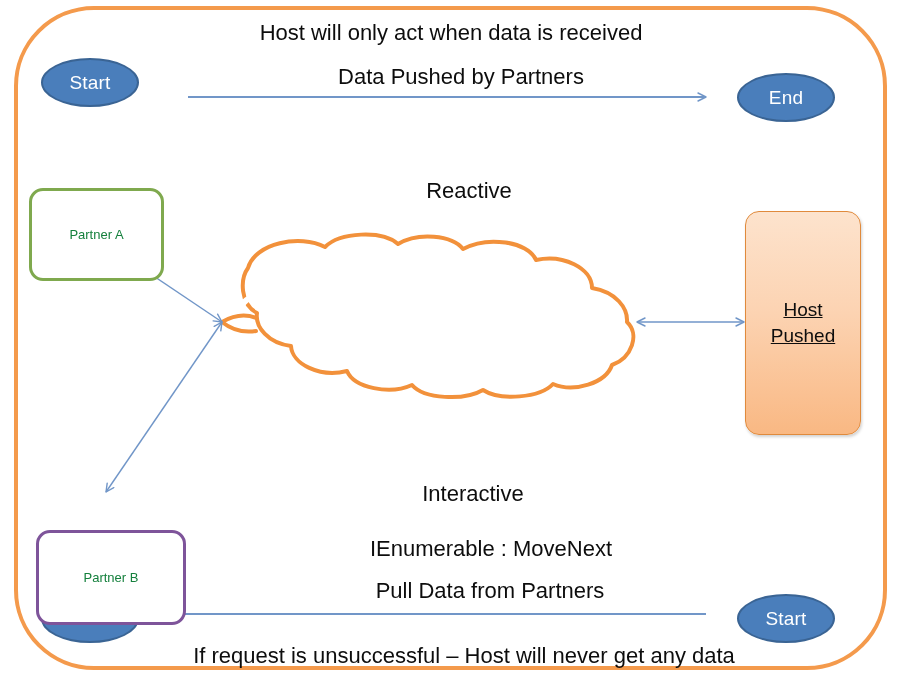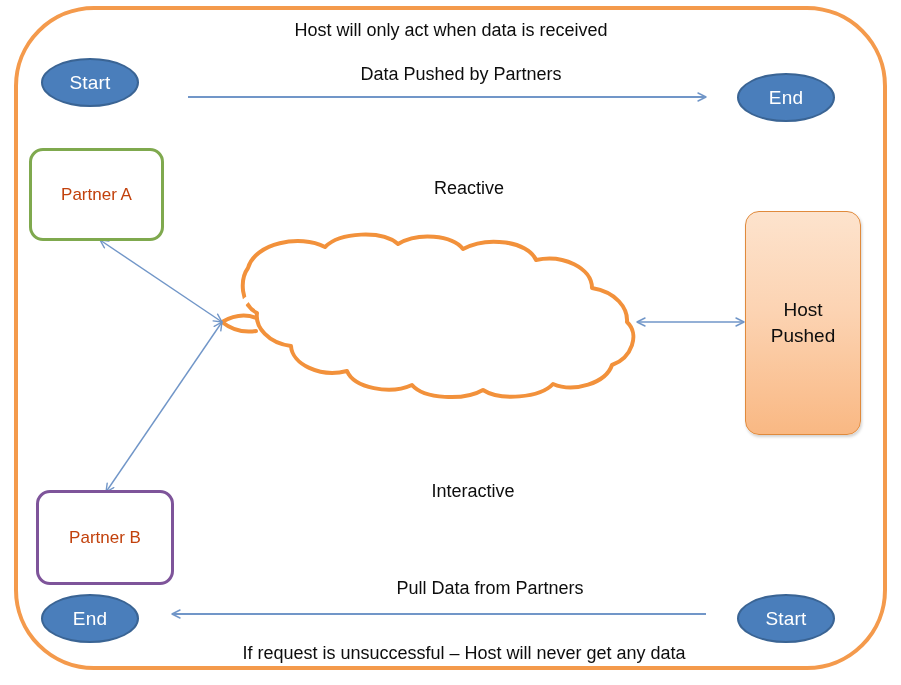--- a/index.html
+++ b/index.html
@@ -45,46 +45,48 @@
   }
   
   .partner-box {
     position: absolute;
     background: #ffffff;
     border-radius: 14px;
     box-sizing: border-box;
     display: flex;
     align-items: center;
     justify-content: center;
-    color: #c2410c;
-    font-size: 17px;
+    color: #15803d;
+    font-size: 13px;
+    margin-top: 40px;
   }
   .partner-a { border: 3px solid #7FA94E; }
   .partner-b { border: 3px solid #7E549A; }
   
   .host-box {
     position: absolute;
     border: 1.5px solid #E08A3C;
     border-radius: 14px;
     box-sizing: border-box;
     background: linear-gradient(to bottom, #FDE3CD 0%, #FCD3B2 45%, #F9B883 100%);
     display: flex;
     flex-direction: column;
     align-items: center;
     justify-content: center;
     color: #0d0d0d;
     font-size: 19px;
     line-height: 1.35;
     box-shadow: 1px 2px 3px rgba(0,0,0,0.18);
+    text-decoration: underline;
   }
   
   .caption {
     position: absolute;
     color: #0d0d0d;
-    font-size: 18px;
+    font-size: 22px;
     white-space: nowrap;
     transform: translateX(-50%);
   }
   
   svg.overlay {
     position: absolute;
     left: 0;
     top: 0;
     width: 901px;
     height: 685px;
@@ -144,34 +146,35 @@
   <div class="ellipse" style="left:41px; top:58px; width:98px; height:49px;">Start</div>
 
   <div class="ellipse" style="left:737px; top:73px; width:98px; height:49px;">End</div>
 
   <div class="ellipse" style="left:41px; top:594px; width:98px; height:49px;">End</div>
 
   <div class="ellipse" style="left:737px; top:594px; width:98px; height:49px;">Start</div>
 
   <div class="partner-box partner-a" style="left:29px; top:148px; width:135px; height:93px;">Partner A</div>
 
-  <div class="partner-box partner-b" style="left:36px; top:490px; width:138px; height:95px;">Partner B</div>
+  <div class="partner-box partner-b" style="left:36px; top:490px; width:150px; height:95px;">Partner B</div>
 
   <div class="host-box" style="left:745px; top:211px; width:116px; height:224px;">
     <span>Host</span>
     <span>Pushed</span>
   </div>
 
   <div class="caption" style="left:451px; top:20px;">Host will only act when data is received</div>
 
   <div class="caption" style="left:461px; top:64px;">Data Pushed by Partners</div>
 
 
   <div class="caption" style="left:469px; top:178px;">Reactive</div>
 
   <div class="caption" style="left:473px; top:481px;">Interactive</div>
 
+  <div class="caption" style="left:491px; top:536px;">IEnumerable : MoveNext</div>
 
   <div class="caption" style="left:490px; top:578px;">Pull Data from Partners</div>
 
   <div class="caption" style="left:464px; top:643px;">If request is unsuccessful – Host will never get any data</div>
 
 </div>
 
 </body></html>

